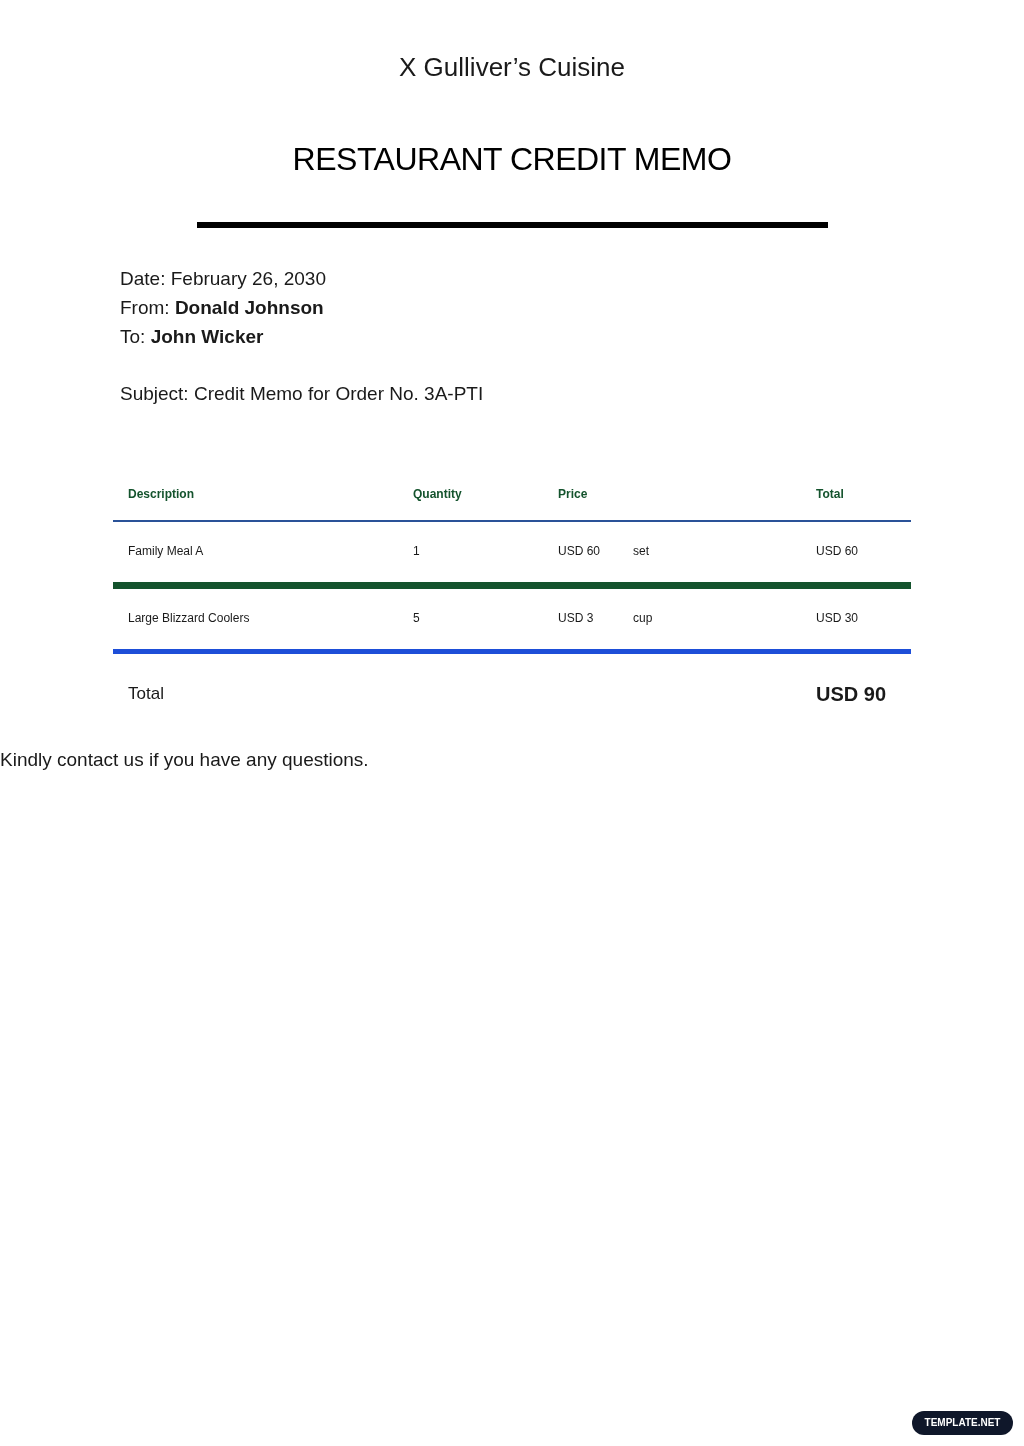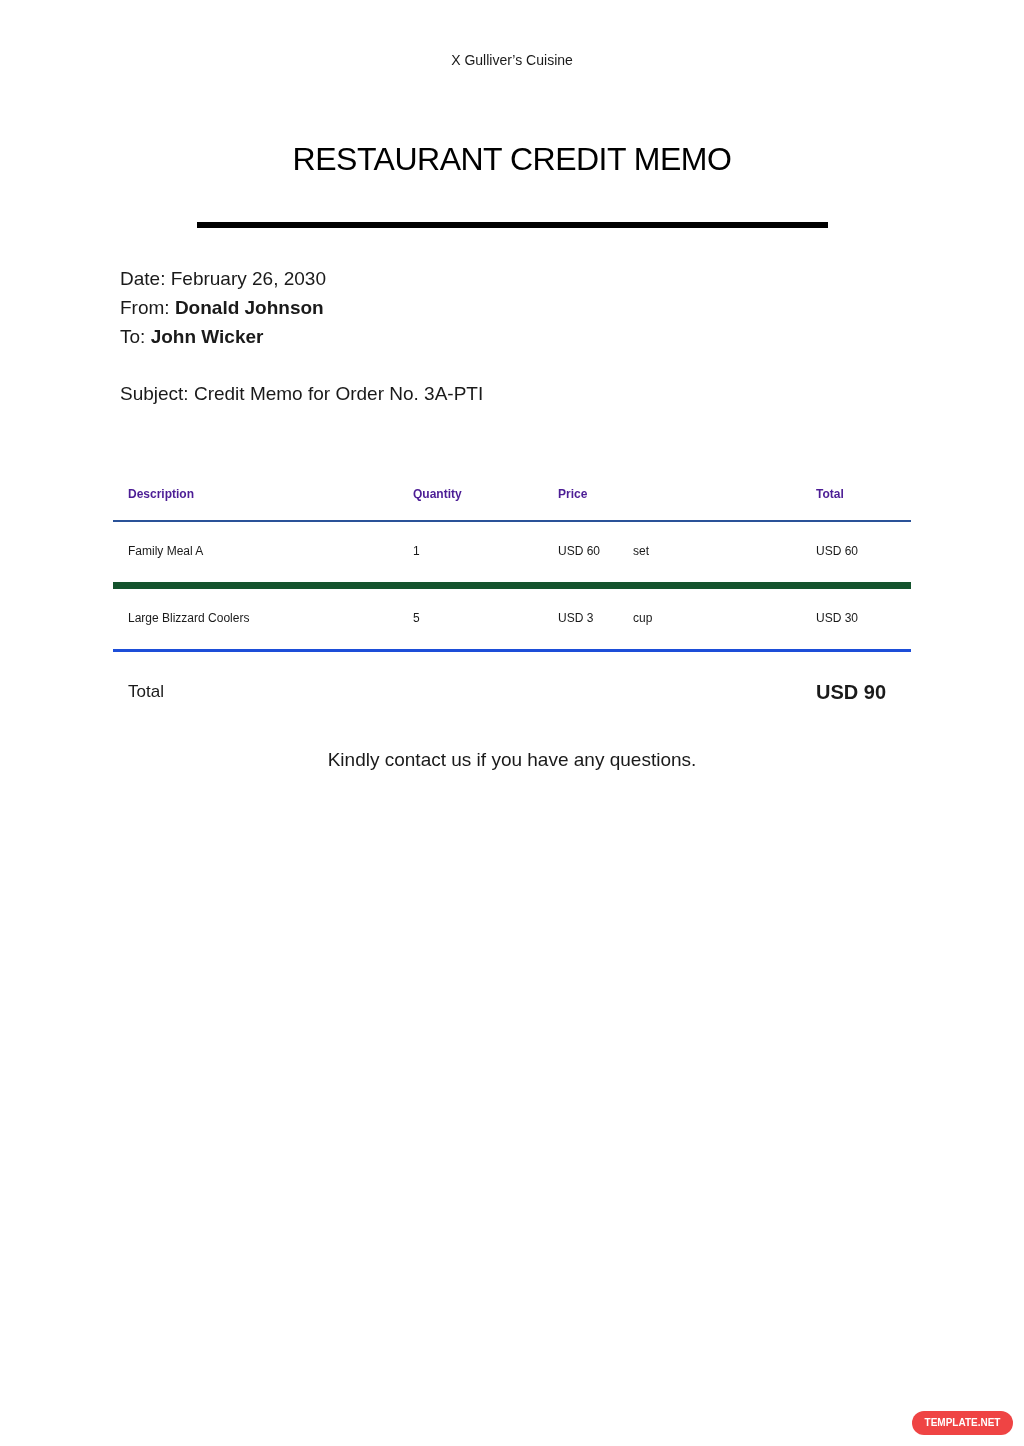--- a/index.html
+++ b/index.html
@@ -1,32 +1,32 @@
 <!DOCTYPE html>
 <html><head>
 <meta charset="utf-8">
 <style>
   html, body { margin:0; padding:0; background:#ffffff; }
   body { width:1024px; height:1446px; position:relative; overflow:hidden; font-family:"Liberation Sans", sans-serif; color:#1a1a1a; }
-  .company { position:absolute; top:52px; left:0; width:1024px; text-align:center; font-size:14px; font-weight:500; }
+  .company { position:absolute; top:52px; left:0; width:1024px; text-align:center; font-size:26px; font-weight:500; }
   .title { position:absolute; top:141px; left:0; width:1024px; text-align:center; font-size:32px; color:#000000; letter-spacing:-0.5px; }
   .rule { position:absolute; top:222px; left:197px; width:631px; height:6px; background:#000; }
   .meta { position:absolute; left:120px; font-size:19px; }
   .meta b { font-weight:bold; }
   .table { position:absolute; top:470px; left:113px; width:798px; }
   .thead { height:50px; border-bottom:2px solid #2a5298; position:relative; }
-  .th { position:absolute; top:17px; font-size:12px; font-weight:bold; color:#4c1d95; }
+  .th { position:absolute; top:17px; font-size:12px; font-weight:bold; color:#14532d; }
   .row { height:60px; border-bottom:7px solid #14532d; position:relative; }
-  .row.last { border-bottom:3px solid #1d4ed8; }
+  .row.last { border-bottom:5px solid #1d4ed8; }
   .td { position:absolute; top:22px; font-size:12px; color:#1a1a1a; }
   .totalrow { height:80px; position:relative; }
   .tot-label { position:absolute; left:15px; top:30px; font-size:17px; font-weight:500; }
   .tot-val { position:absolute; left:703px; top:29px; font-size:20px; font-weight:bold; }
-  .closing { position:absolute; top:749px; left:0; width:1024px; text-align:center; font-size:19px; }
-  .badge { position:absolute; left:912px; top:1411px; width:101px; height:24px; border-radius:12px; background:#ef4444; color:#fff; font-size:10px; font-weight:bold; text-align:center; line-height:24px; }
+  .closing { position:absolute; top:749px; left:0; width:1024px; text-align:left; font-size:19px; }
+  .badge { position:absolute; left:912px; top:1411px; width:101px; height:24px; border-radius:12px; background:#0f172a; color:#fff; font-size:10px; font-weight:bold; text-align:center; line-height:24px; }
 </style>
 </head>
 <body>
 
 <div class="company">X Gulliver’s Cuisine</div>
 <div class="title">RESTAURANT CREDIT MEMO</div>
 <div class="rule"></div>
 
 <div class="meta" style="top:268px;">
   <span>Date:</span>

